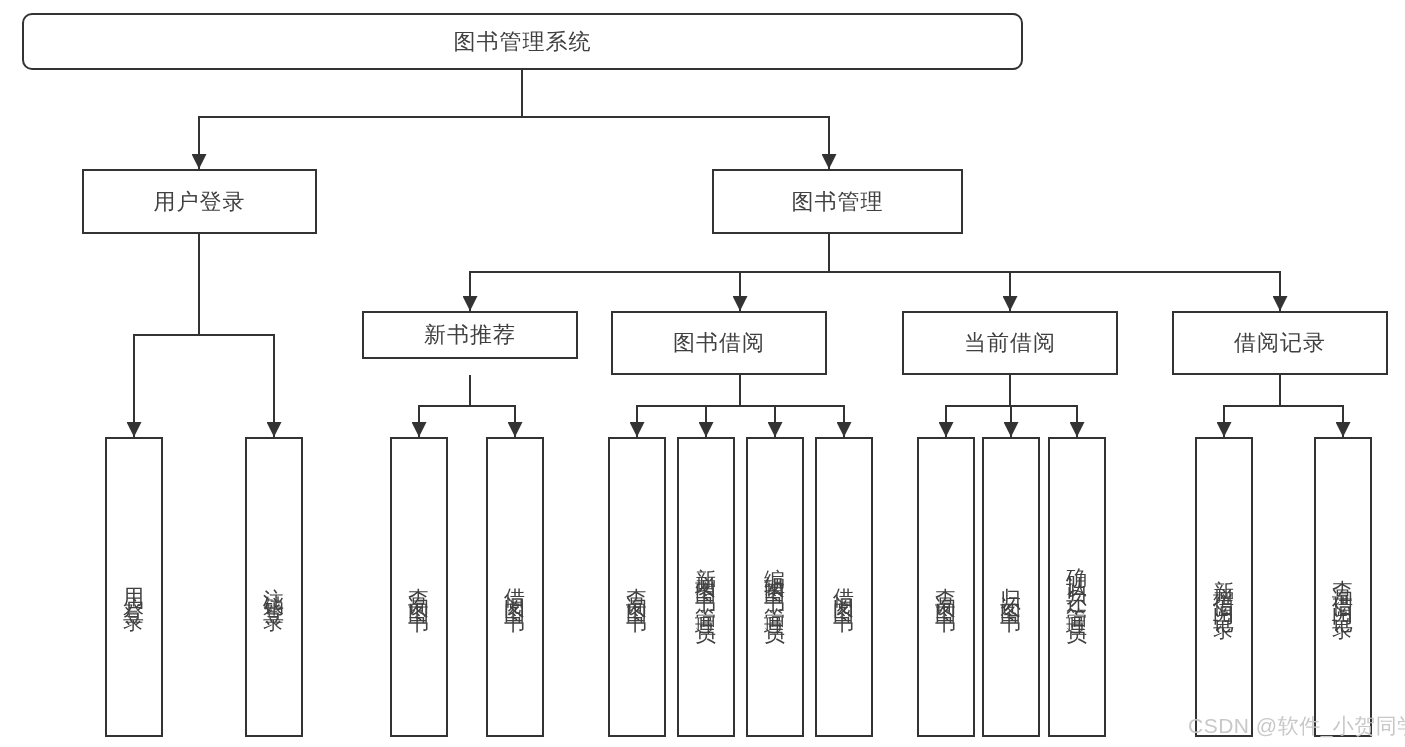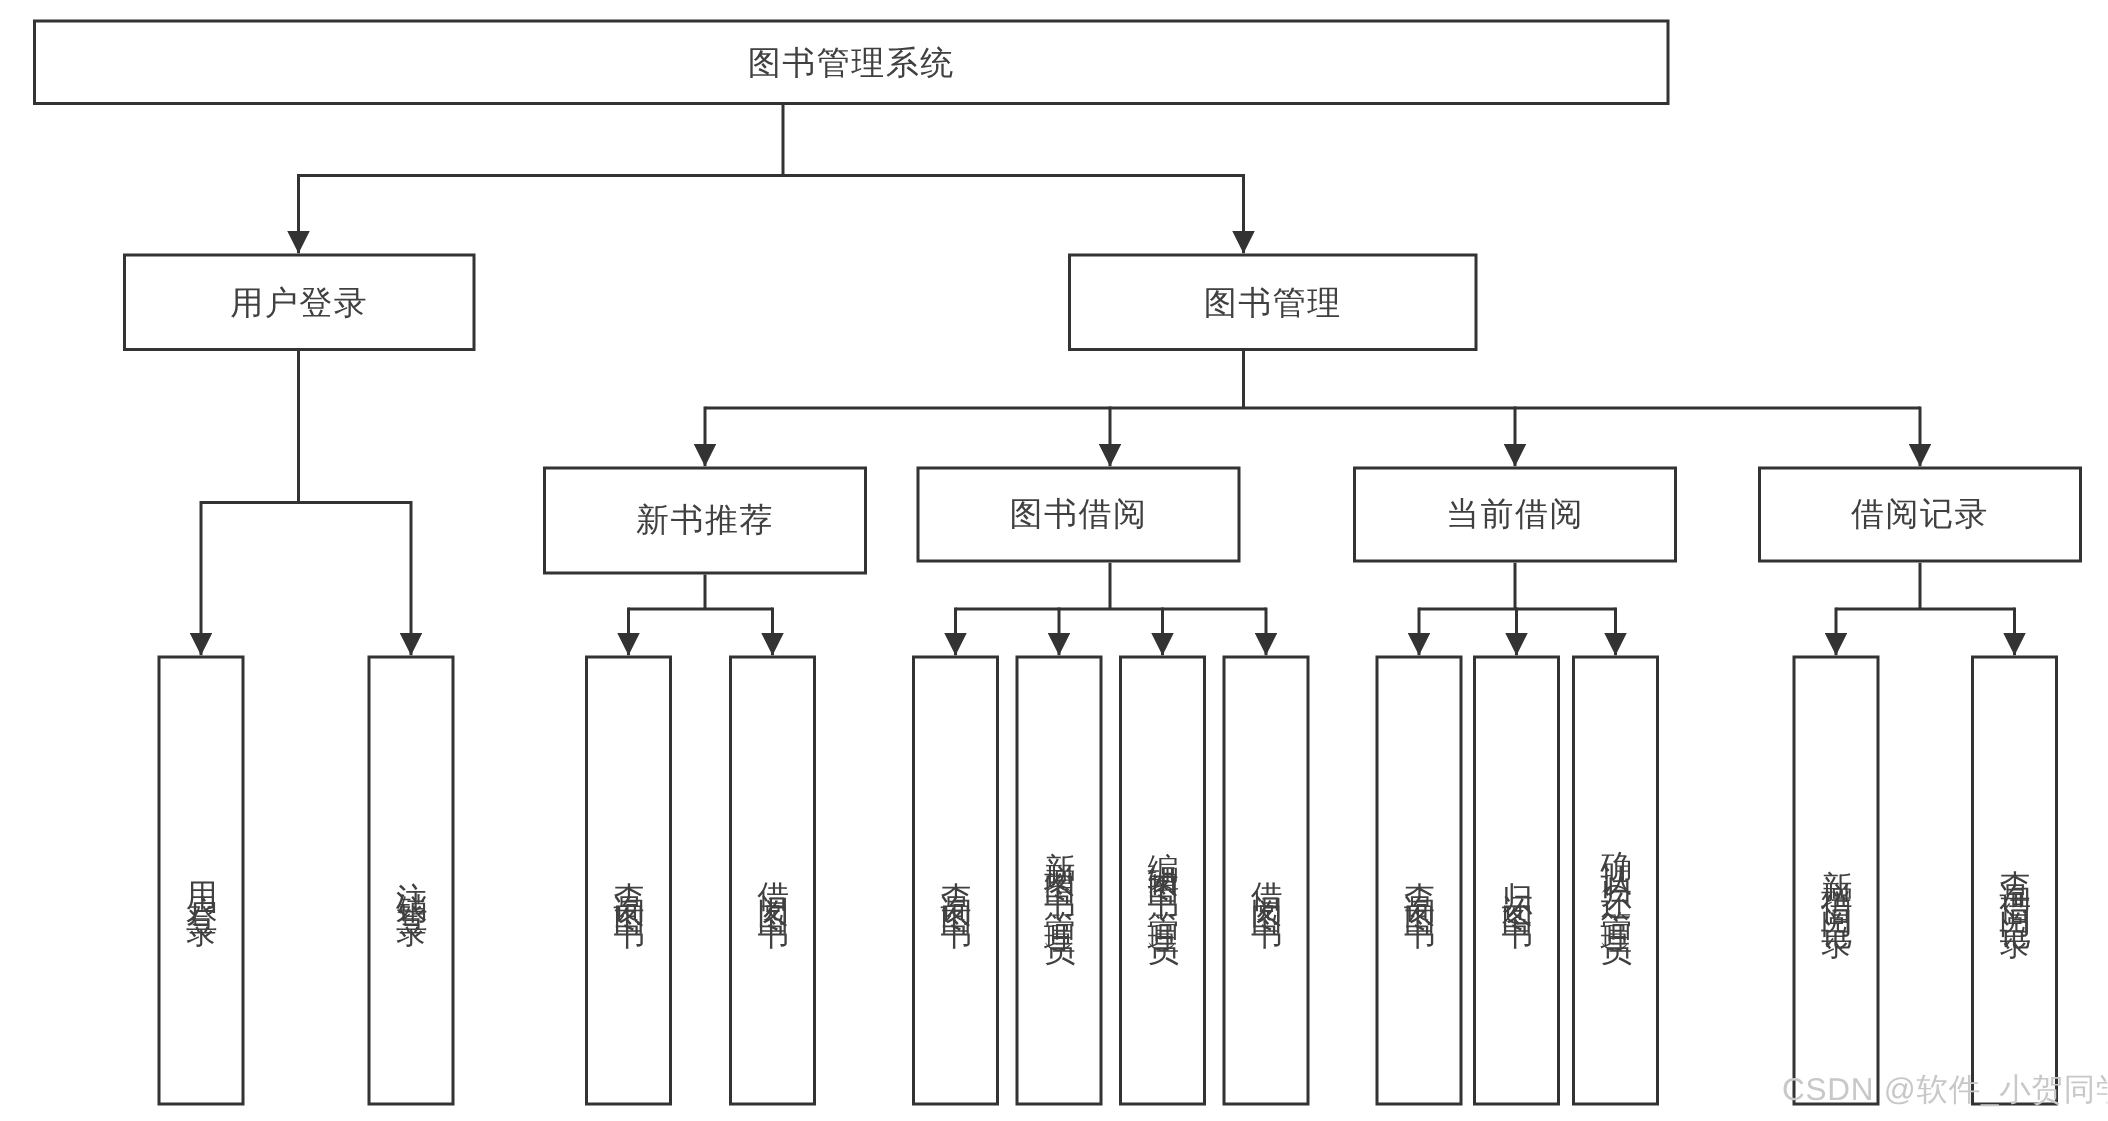--- a/index.html
+++ b/index.html
@@ -99,32 +99,32 @@
     </g>
 
     <g>
       <line x1="1280" y1="375" x2="1280" y2="406"></line>
       <line x1="1224" y1="406" x2="1343" y2="406"></line>
       <line x1="1224" y1="405" x2="1224" y2="437" marker-end="url(#arrow)"></line>
       <line x1="1343" y1="405" x2="1343" y2="437" marker-end="url(#arrow)"></line>
     </g>
   </svg>
 
-  <div class="node" style="left:22px;top:13px;width:1091px;height:57px;">
+  <div class="node" style="left:22px;top:13px;width:1001px;height:57px;border-radius:10px;">
     <span class="h-label">图书管理系统</span>
   </div>
 
   <div class="node" style="left:82px;top:169px;width:235px;height:65px;">
     <span class="h-label">用户登录</span>
   </div>
-  <div class="node" style="left:712px;top:169px;width:273px;height:65px;">
+  <div class="node" style="left:712px;top:169px;width:251px;height:65px;">
     <span class="h-label">图书管理</span>
   </div>
 
-  <div class="node" style="left:362px;top:311px;width:216px;height:72px;">
+  <div class="node" style="left:362px;top:311px;width:216px;height:48px;">
     <span class="h-label">新书推荐</span>
   </div>
   <div class="node" style="left:611px;top:311px;width:216px;height:64px;">
     <span class="h-label">图书借阅</span>
   </div>
   <div class="node" style="left:902px;top:311px;width:216px;height:64px;">
     <span class="h-label">当前借阅</span>
   </div>
   <div class="node" style="left:1172px;top:311px;width:216px;height:64px;">
     <span class="h-label">借阅记录</span>

